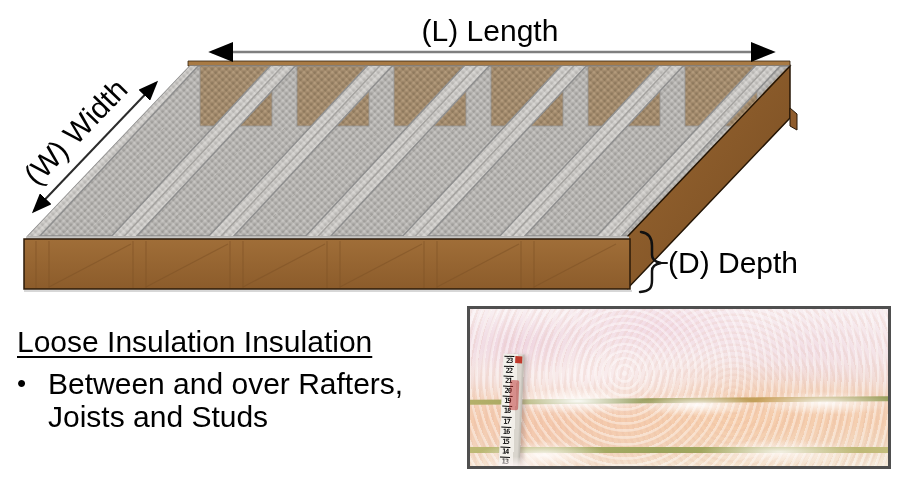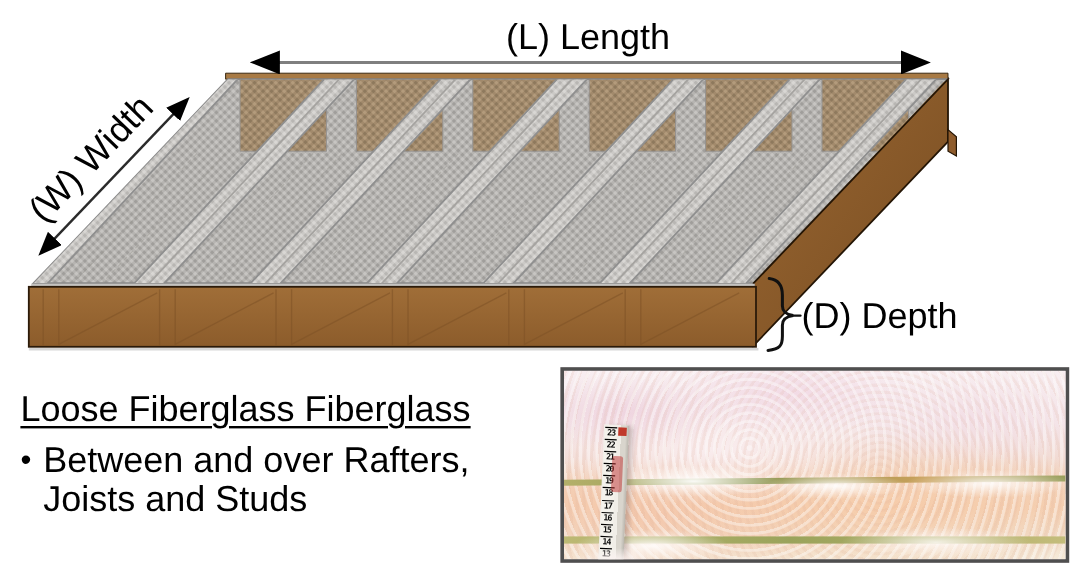--- a/index.html
+++ b/index.html
@@ -19,21 +19,21 @@
     font-family:"Liberation Sans", sans-serif; font-size:30px; fill:var(--text-black,#000);
   }
   
   .textblock{position:absolute; left:17px; top:324px; width:450px; color:var(--text-black,#000);}
   .heading{
     font-size:30px; line-height:36px; text-decoration:underline;
     text-decoration-thickness:2px; text-underline-offset:4px;
   }
   .bullet-row{display:flex; margin-top:7px; font-size:30px; line-height:33px;}
   .bullet-marker{flex:0 0 19px; font-size:26px; line-height:33px;}
-  .bullet-text{width:400px;}
+  .bullet-text{width:400px;margin-left:12px;}
   
   .photo{
     position:absolute; left:467px; top:306px; width:424px; height:163px;
     border:3px solid var(--photo-border,#4f4f4f); overflow:hidden; background:#f6ecef;
   }
   .photo-bg{position:absolute; inset:0;
     background:
       radial-gradient(ellipse 130px 45px at 12% 22%, rgba(233,196,214,.55), transparent 70%),
       radial-gradient(ellipse 160px 50px at 45% 12%, rgba(238,205,222,.55), transparent 70%),
       radial-gradient(ellipse 150px 55px at 82% 25%, rgba(240,214,226,.5), transparent 70%),
@@ -203,21 +203,21 @@
     <text class="svg-label" transform="translate(83,139) rotate(-46)" text-anchor="middle">(W) Width</text>
 
     <g fill="none" stroke="#111111" stroke-width="2.5" stroke-linecap="round">
       <path d="M 641 232 C 650 233, 652 239, 652 246 L 652 255 C 652 260, 655 262, 661 263 C 655 264, 652 266, 652 271 L 652 280 C 652 288, 650 291, 640 292"></path>
       <line x1="661" y1="263" x2="667" y2="263" stroke-width="2"></line>
     </g>
     <text class="svg-label" x="668" y="273">(D) Depth</text>
   </svg>
 
   <div class="textblock">
-    <div class="heading">Loose Fiberglass Fiberglass</div>
+    <div class="heading">Loose Insulation Insulation</div>
     <div class="bullet-row">
       <span class="bullet-marker">•</span>
       <span class="bullet-text">Between and over Rafters, Joists and Studs</span>
     </div>
   </div>
 
   <div class="photo">
     <div class="photo-bg"></div>
     <div class="photo-noise"></div>
     <div class="green-line upper"></div>

